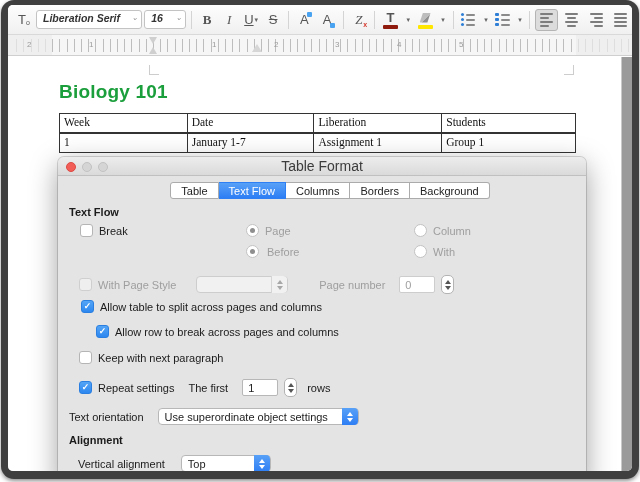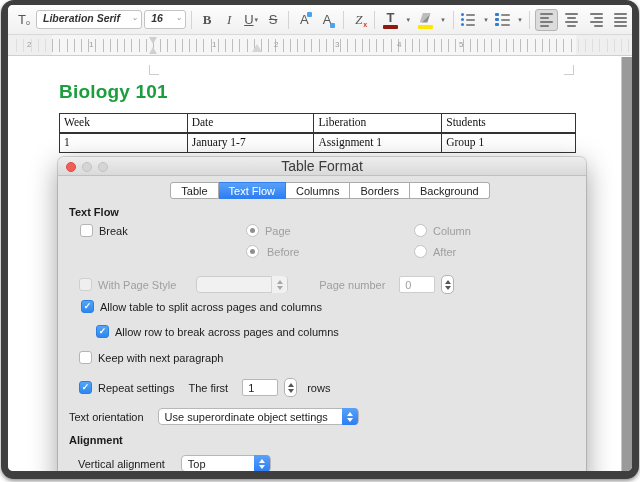--- a/index.html
+++ b/index.html
@@ -301,21 +301,21 @@
         <div class="row" style="left:356px;top:25px;">
           <span class="radio"></span>
           <span class="lbl dis">Column</span>
         </div>
         <div class="row" style="left:188px;top:46px;gap:8px;">
           <span class="radio sel"></span>
           <span class="lbl dis">Before</span>
         </div>
         <div class="row" style="left:356px;top:46px;">
           <span class="radio"></span>
-          <span class="lbl dis">After</span>
+          <span class="lbl dis">With</span>
         </div>
 
         <div class="row" style="left:21px;top:76px;">
           <span class="cb disabled"></span>
           <span class="lbl dis">With Page Style</span>
           <span class="select disabled" style="width:92px;margin-left:14px;">
             <span></span>
             <span class="stepper">
                 <i class="up"></i>
                 <i class="dn"></i>

